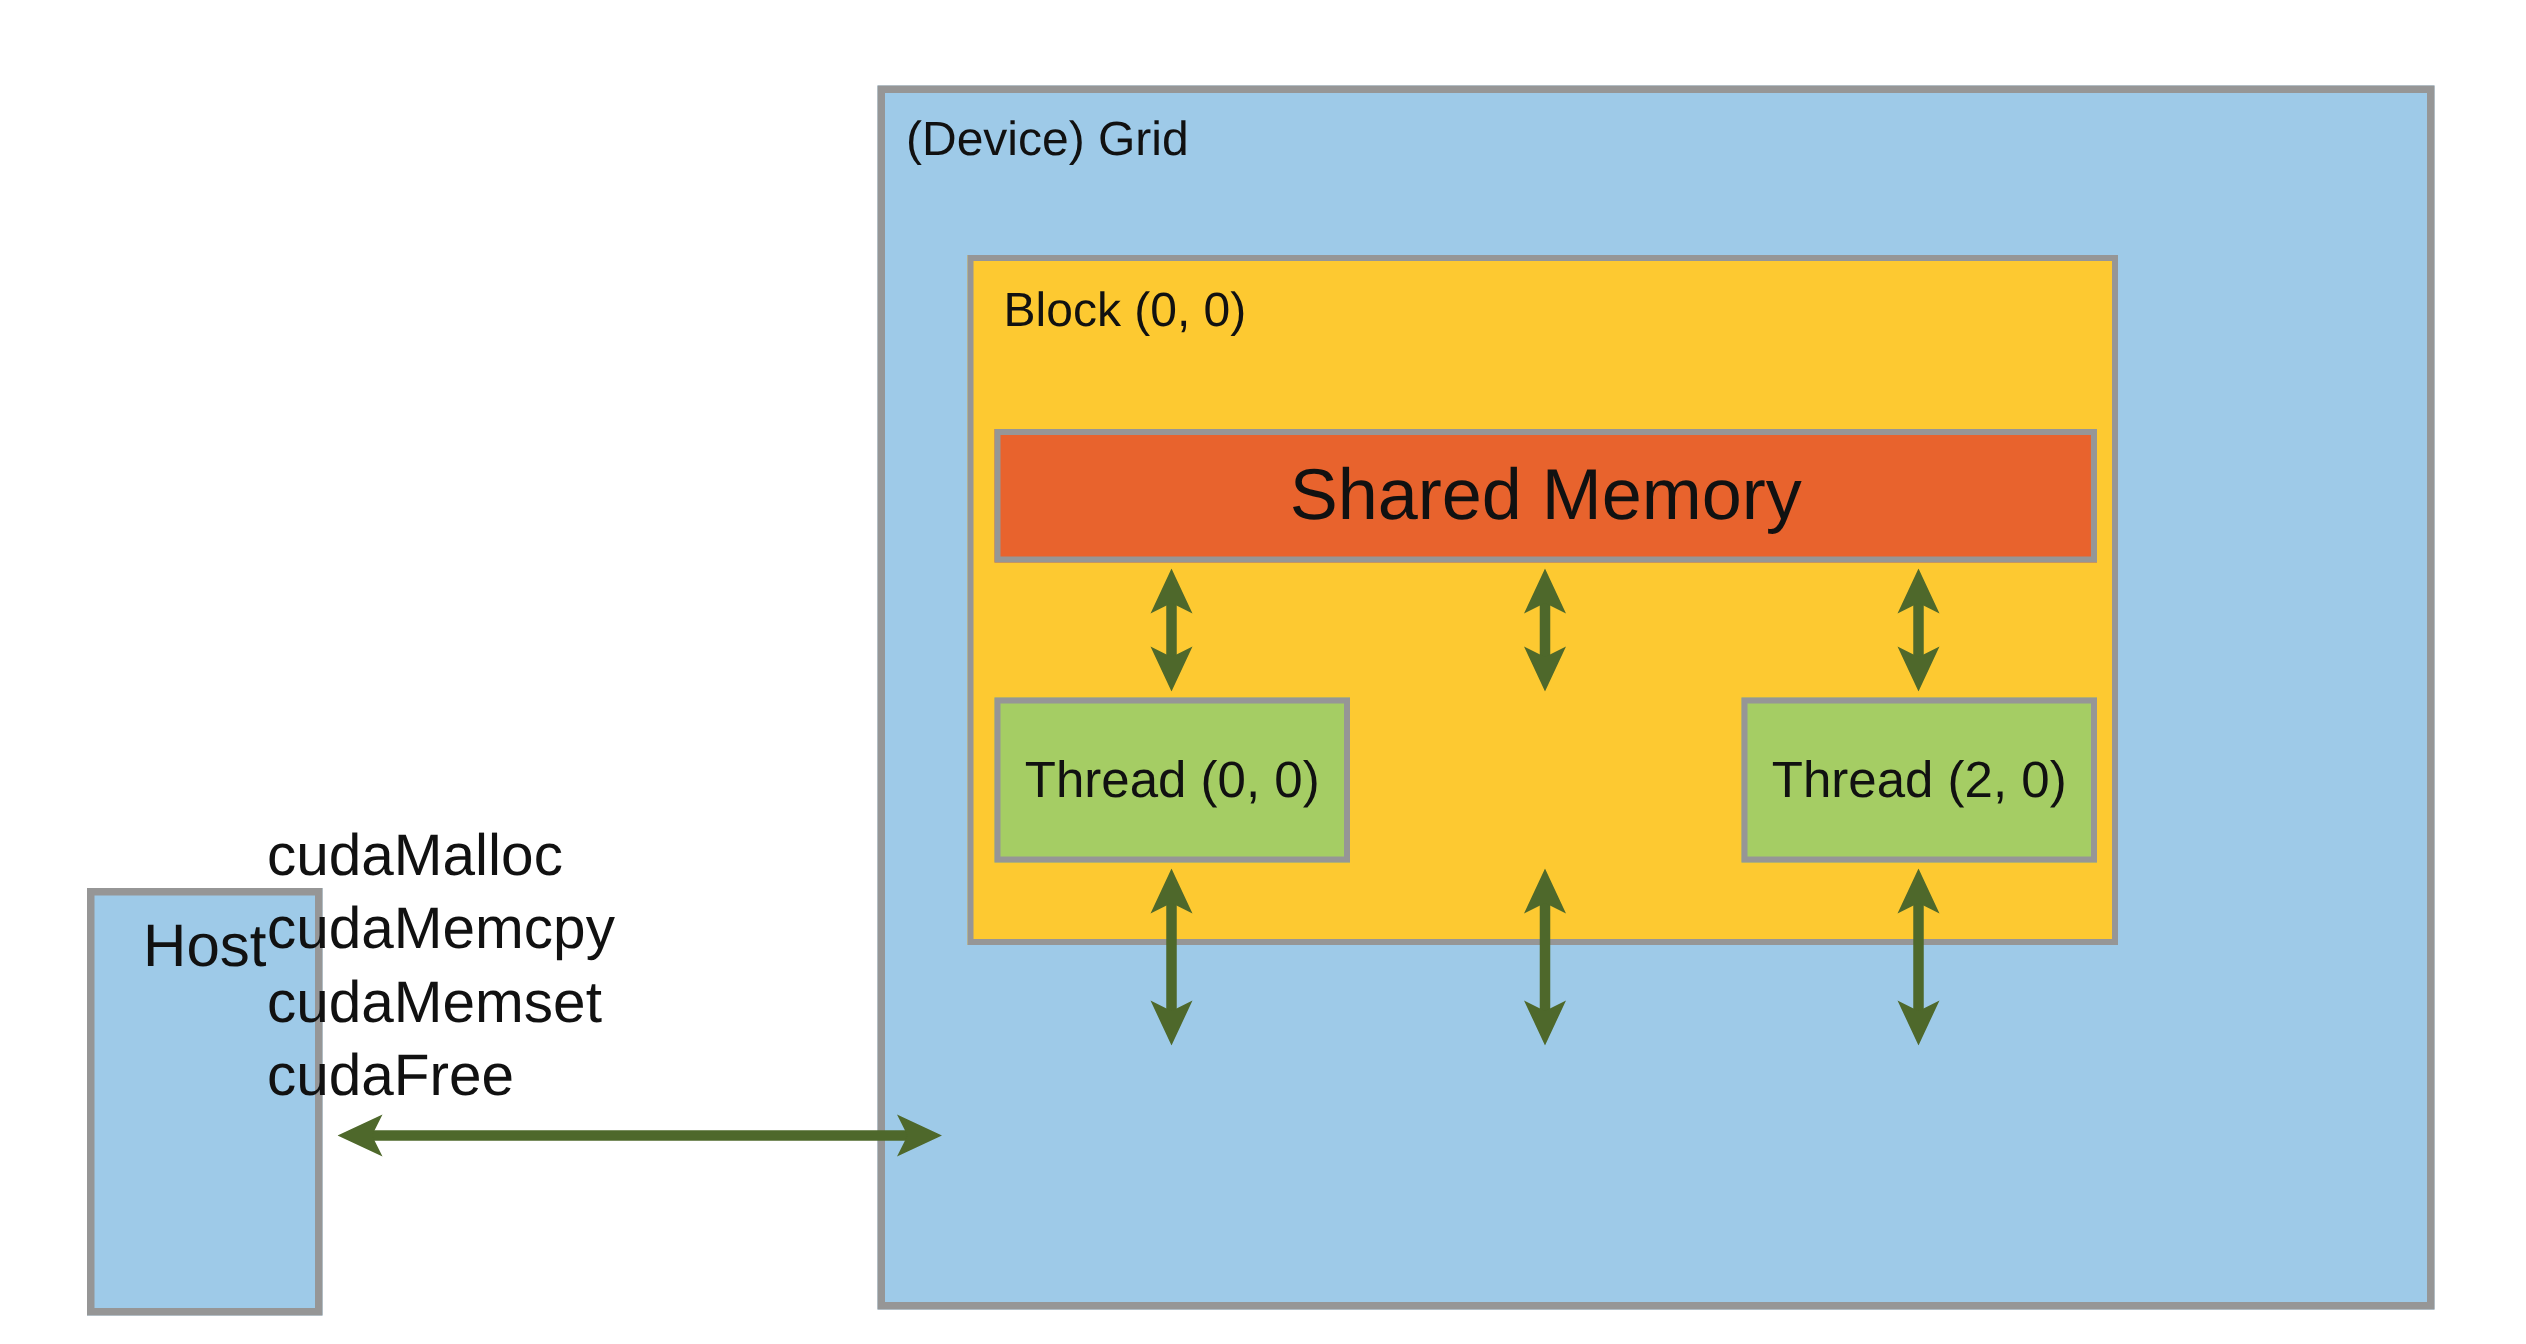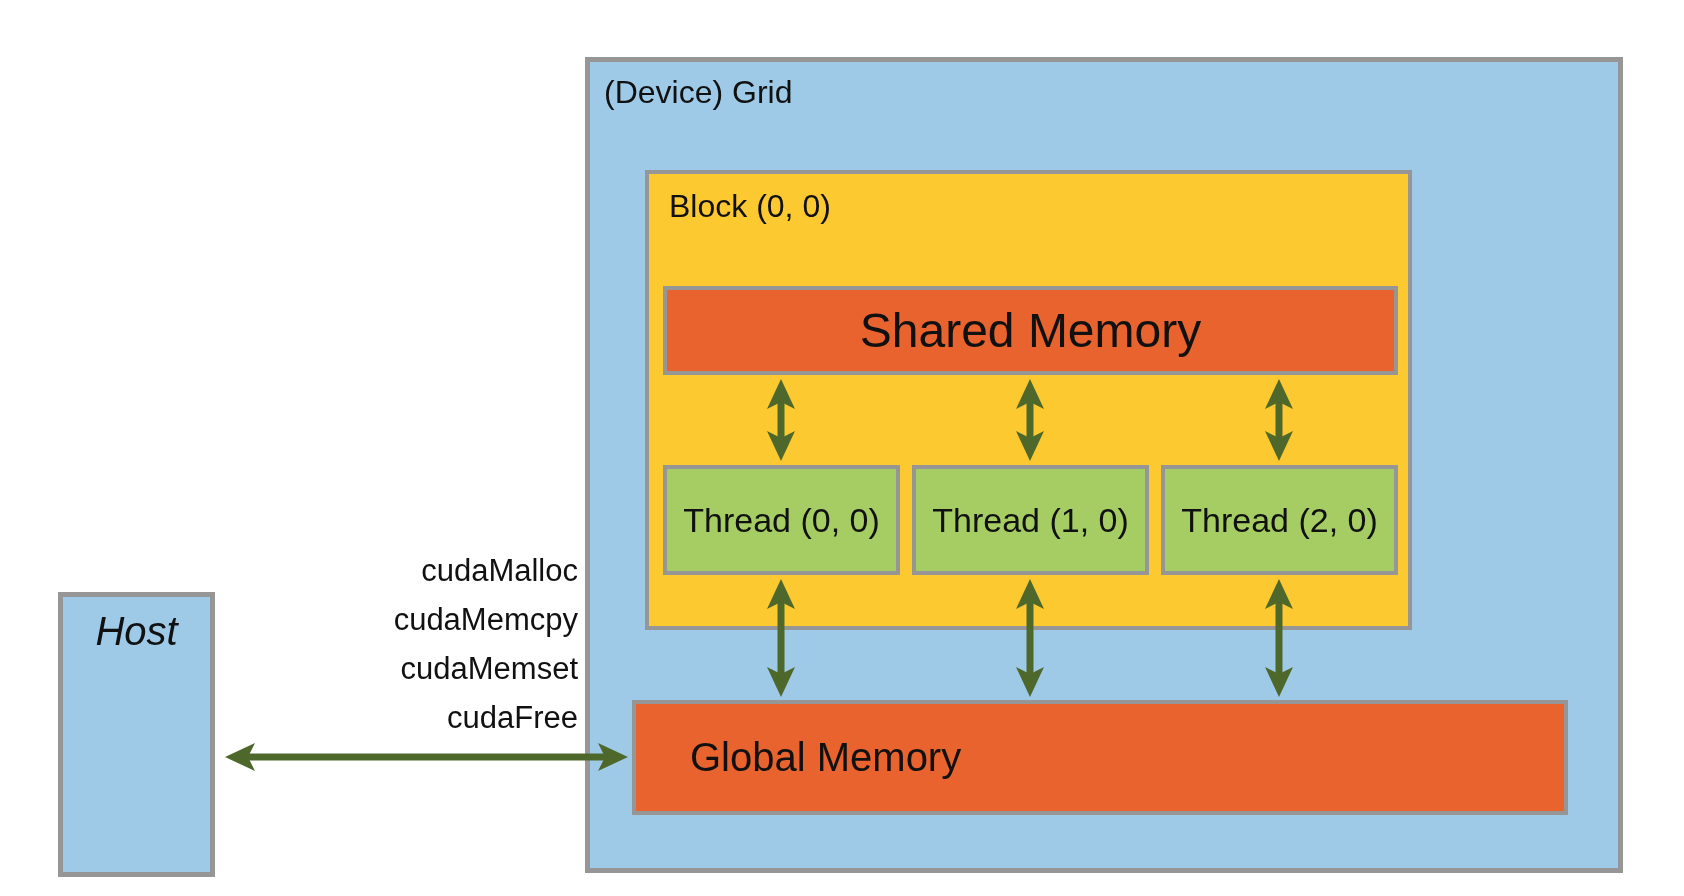--- a/index.html
+++ b/index.html
@@ -16,26 +16,26 @@
     position:relative;width:1684px;height:896px;background:#ffffff;
     font-family:"Liberation Sans",sans-serif;color:var(--c-text);
     overflow:hidden;
   }
   .box{position:absolute;box-sizing:border-box;border:4px solid var(--c-border-gray);}
   
   .host{
     left:58px;top:592px;width:157px;height:285px;
     background:var(--c-grid-blue);border-width:5px;
     display:flex;justify-content:center;align-items:flex-start;
-    font-size:40px;padding-top:12px;font-style:italic;
+    font-size:40px;padding-top:12px;
   }
   
   .api-calls{
     position:absolute;left:178px;top:546px;width:400px;
-    text-align:right;font-size:31px;line-height:49px;
+    text-align:left;font-size:39px;line-height:49px;
   }
   
   .grid{
     left:585px;top:57px;width:1038px;height:816px;
     background:var(--c-grid-blue);border-width:5px;
   }
   .grid-label{position:absolute;left:14px;top:12px;font-size:32px;}
   
   .block{
     left:55px;top:108px;width:767px;height:460px;
@@ -89,31 +89,25 @@
     <div class="box block">
       <div class="block-label">Block (0, 0)</div>
 
       <div class="box shared">
         <span>Shared Memory</span>
       </div>
 
       <div class="box thread t0">
         <span>Thread (0, 0)</span>
       </div>
-      <div class="box thread t1">
-        <span>Thread (1, 0)</span>
-      </div>
       <div class="box thread t2">
         <span>Thread (2, 0)</span>
       </div>
     </div>
 
-    <div class="box global">
-      <span>Global Memory</span>
-    </div>
   </div>
 
   <div class="arrow" style="left:759px;top:379px;">
     <svg width="44" height="82" viewBox="0 0 44 82">
       <line x1="22" y1="16" x2="22" y2="66"></line>
       <polygon points="22,0 8,30 22,23 36,30"></polygon>
       <polygon points="22,82 8,52 22,59 36,52"></polygon>
     </svg>
   </div>
   <div class="arrow" style="left:1008px;top:379px;">

